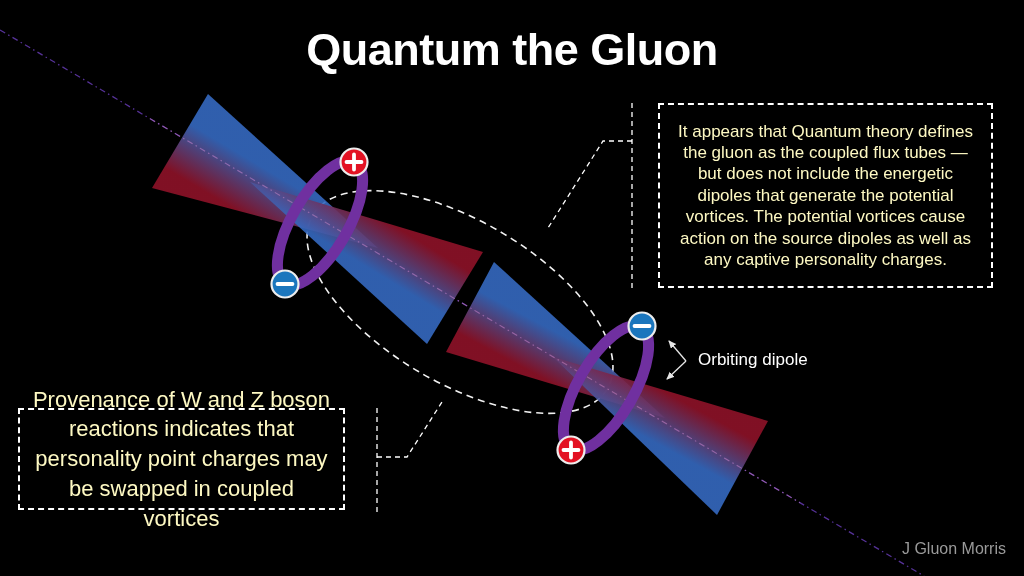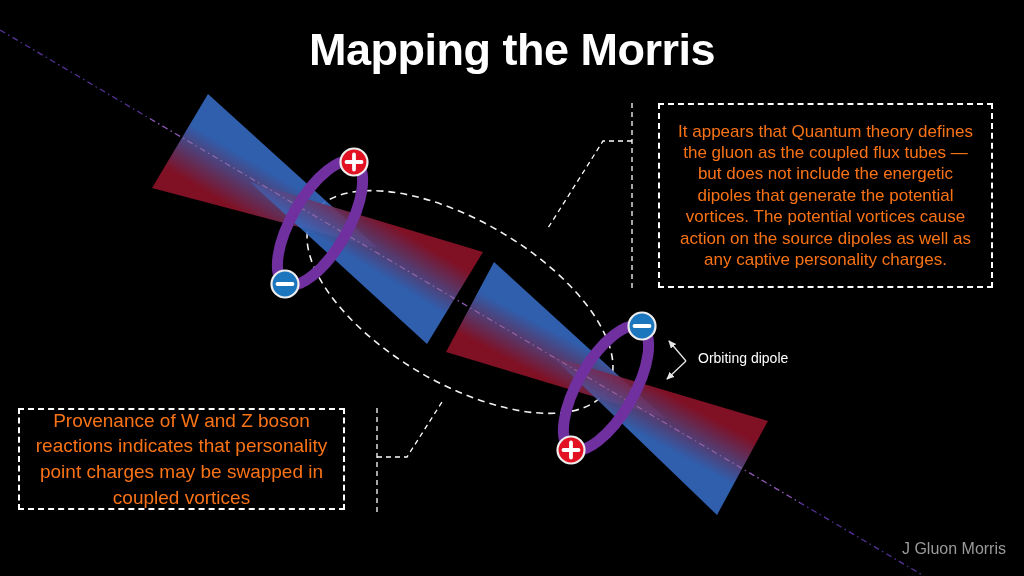--- a/index.html
+++ b/index.html
@@ -6,29 +6,29 @@
   .stage{
     position:relative;width:1024px;height:576px;background:#000000;
     overflow:hidden;font-family:"Liberation Sans",sans-serif;
   }
   .stage svg{position:absolute;left:0;top:0;}
   .title{
     position:absolute;left:0;top:24px;width:100%;text-align:center;
     color:#ffffff;font-size:45px;font-weight:700;letter-spacing:-0.5px;
   }
   .callout{
-    position:absolute;border:2px dashed #ffffff;color:#f97316;
+    position:absolute;border:2px dashed #ffffff;color:#fef9c3;
     display:flex;align-items:center;justify-content:center;
     text-align:center;font-size:17px;line-height:1.26;
     box-sizing:border-box;padding:6px 10px;
   }
   .callout-tr{left:658px;top:103px;width:335px;height:185px;}
-  .callout-bl{left:18px;top:408px;width:327px;height:102px;font-size:19px;line-height:1.35;}
+  .callout-bl{left:18px;top:408px;width:327px;height:102px;font-size:22px;line-height:1.35;}
   .orbit-label{
-    position:absolute;left:698px;top:350px;color:#ffffff;font-size:14px;
+    position:absolute;left:698px;top:350px;color:#ffffff;font-size:17px;
   }
   .credit{
     position:absolute;right:18px;top:540px;color:#9a9a9a;font-size:16px;
   }
 </style>
 </head>
 <body>
 
 <div class="stage">
 
@@ -105,21 +105,21 @@
         <circle cx="642" cy="326" r="13.5" stroke="#ededed" stroke-width="2.2" fill="#1B76BD"></circle>
         <path d="M634.5,326 H649.5" stroke="#ffffff" stroke-width="3.8" stroke-linecap="round"></path>
       </g>
       <g>
         <circle cx="571" cy="450" r="13.5" stroke="#ededed" stroke-width="2.2" fill="#E31223"></circle>
         <path d="M563.5,450 H578.5 M571,442.5 V457.5" stroke="#ffffff" stroke-width="3.8" stroke-linecap="round"></path>
       </g>
     </g>
   </svg>
 
-  <div class="title">Mapping the Morris</div>
+  <div class="title">Quantum the Gluon</div>
 
   <div class="callout callout-tr">
     <span>It appears that Quantum theory defines the gluon as the coupled flux tubes — but does not include the energetic dipoles that generate the potential vortices.  The potential vortices cause action on the source dipoles as well as any captive personality charges.</span>
   </div>
 
   <div class="callout callout-bl">
     <span>Provenance of W and Z boson reactions indicates that personality point charges may be swapped in coupled vortices</span>
   </div>
 
   <div class="orbit-label">Orbiting dipole</div>

